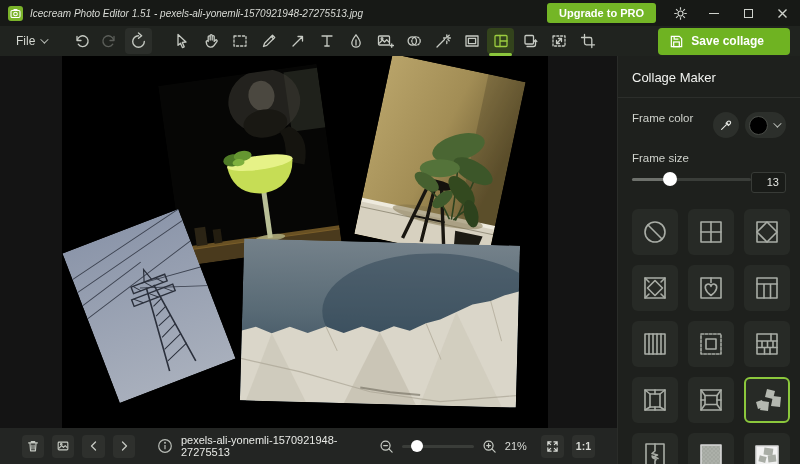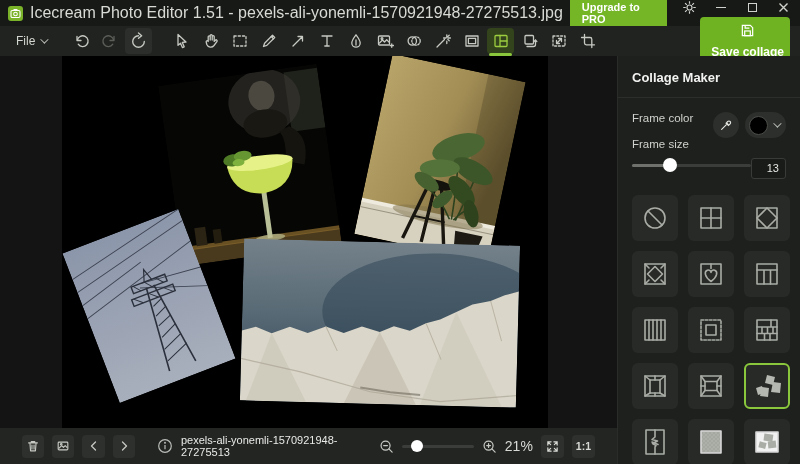--- a/index.html
+++ b/index.html
@@ -6,21 +6,21 @@
   html,body { width:800px; height:464px; overflow:hidden; background:#141414;
     font-family:"Liberation Sans", sans-serif; -webkit-font-smoothing:antialiased; }
   .app { position:relative; width:800px; height:464px; background:#141414; }
 
   
   .titlebar { position:absolute; left:0; top:0; width:800px; height:26px; background:#171916;
     display:flex; align-items:center; padding:0 8px; gap:7px; }
   .app-icon { width:15px; height:15px; border-radius:3px; background:#7ab32a; display:flex;
     align-items:center; justify-content:center; flex:0 0 auto; }
   .app-icon svg { display:block; }
-  .title-text { color:#d8dad5; font-size:16px; white-space:nowrap; }
+  .title-text { color:#d8dad5; font-size:10px; white-space:nowrap;font-style:italic; }
   .titlebar-right { margin-left:auto; display:flex; align-items:flex-start; gap:14px; }
   .upgrade-btn { background:#74b626; color:#fff; font-size:11px; font-weight:bold;
     padding:4px 12px; border-radius:3px; cursor:pointer; }
   .win-btn { width:20px; height:20px; display:flex; align-items:center; justify-content:center; color:#cfd2cc; }
   .gear-btn svg { display:block; }
   .min-glyph { width:10px; height:0; border-top:1.4px solid #cfd2cc; display:block; }
   .max-glyph { width:9px; height:9px; border:1.3px solid #cfd2cc; display:block; }
 
   
   .toolbar { position:absolute; left:0; top:26px; width:800px; height:30px; background:#20231f;
@@ -32,49 +32,49 @@
     border-radius:4px; margin:0 1px; position:relative; }
   .tbtn svg { display:block; stroke:#c6cac3; fill:none; stroke-width:1.3; stroke-linecap:round; stroke-linejoin:round; }
   .tbtn.dim svg { stroke:#5b5e59; }
   .tbtn.boxed { background:#2b2e2a; }
   .tbtn.active { background:#33431c; }
   .tbtn.active svg { stroke:#9ccd3f; }
   .tbtn.active::after { content:""; position:absolute; left:2px; right:2px; bottom:-2px; height:3px;
     background:#8bc73c; border-radius:2px; }
   .tool-gap { width:14px; }
   .save-btn { margin-left:auto; background:#6fb322; color:#fff; font-size:12px; font-weight:bold;
-    padding:6px 6px 6px 11px; border-radius:4px; display:flex; align-items:center; gap:7px; cursor:pointer;flex-direction:column; }
+    padding:6px 26px 6px 11px; border-radius:4px; display:flex; align-items:center; gap:7px; cursor:pointer; }
   .save-btn svg { display:block; stroke:#fff; fill:none; stroke-width:1.3; }
 
   
   .workspace { position:absolute; left:0; top:56px; width:617px; height:372px; background:#141414; }
   .canvas { position:absolute; left:62px; top:0; width:486px; height:372px; background:#000; overflow:hidden; }
   .photo { position:absolute; overflow:hidden; }
   .photo svg { display:block; }
   #photo-a { left:108px; top:18px; width:160px; height:182px; transform:rotate(-8deg); z-index:1; }
   #photo-b { left:310px; top:10px; width:136px; height:184px; transform:rotate(12deg); z-index:1; }
   #photo-c { left:25px; top:170px; width:124px; height:160px; transform:rotate(-21deg); z-index:2; }
   #photo-d { left:180px; top:186px; width:276px; height:162px; transform:rotate(1.5deg); z-index:3; }
 
   
   .panel { position:absolute; left:617px; top:56px; width:183px; height:408px; background:#1e201d;
     border-left:1px solid #2a2c29; }
-  .panel-title { color:#f2f3f0; font-size:13px; font-weight:bold; padding:14px 14px 12px; }
+  .panel-title { color:#f2f3f0; font-size:13px; font-weight:normal; padding:14px 14px 12px; }
   .divider { height:1px; background:#2c2e2b; margin:0 0; }
   .row { display:flex; padding:0 14px; }
   .frame-color-row { margin-top:14px; justify-content:space-between; }
   .panel-label { color:#cfd2cc; font-size:11.5px; }
   .fc-controls { display:flex; align-items:center; gap:6px; }
   .eyedrop-btn { width:26px; height:26px; border-radius:50%; background:#2c2f2b; display:flex;
     align-items:center; justify-content:center; }
   .eyedrop-btn svg { stroke:#e3e5e1; fill:none; stroke-width:1.3; stroke-linecap:round; }
   .swatch-btn { height:26px; border-radius:13px; background:#2c2f2b; display:flex; align-items:center;
     gap:5px; padding:0 7px 0 4px; }
   .swatch-circle { width:19px; height:19px; border-radius:50%; background:#000; border:1px solid #4a4d48; }
-  .frame-size-label { }
+  .frame-size-label { margin-top:14px; }
   .frame-size-row { margin-top:8px; justify-content:space-between; }
   .slider { position:relative; width:122px; height:14px; }
   .slider .track { position:absolute; left:0; right:0; top:6px; height:3px; background:#3a3d39; border-radius:2px; }
   .slider .fill { position:absolute; left:0; top:6px; height:3px; background:#6e716c; border-radius:2px; }
   .slider .thumb { position:absolute; top:0; width:14px; height:14px; border-radius:50%; background:#fff; }
   .size-box { width:36px; height:21px; background:#191b18; border:1px solid #383b37; border-radius:3px;
     color:#e4e6e2; font-size:11px; text-align:right; line-height:19px; padding-right:6px; }
 
   .templates { display:grid; grid-template-columns:repeat(3,46px); grid-auto-rows:46px; gap:10px;
     padding:16px 14px 0; }
@@ -91,21 +91,21 @@
   .bbtn svg { display:block; stroke:#c6cac3; fill:none; stroke-width:1.3; stroke-linecap:round; stroke-linejoin:round; }
   .file-info { display:flex; align-items:center; gap:8px; margin-left:14px; }
   .info-icon svg { display:block; stroke:#b9bdb7; fill:none; stroke-width:1.2; }
   .fname { color:#e8eae6; font-size:11px; line-height:12px; }
   .fdims { color:#7e817c; font-size:10px; line-height:12px; }
   .zoom-controls { display:flex; align-items:center; margin-left:auto; gap:8px; }
   .zicon svg { display:block; stroke:#c6cac3; fill:none; stroke-width:1.3; stroke-linecap:round; }
   .zoom-slider { position:relative; width:72px; height:12px; }
   .zoom-slider .track { position:absolute; left:0; right:0; top:5px; height:3px; background:#3a3d39; border-radius:2px; }
   .zoom-slider .thumb { position:absolute; top:0; width:12px; height:12px; border-radius:50%; background:#fff; }
-  .zoom-pct { color:#d8dad5; font-size:14px; width:28px; }
+  .zoom-pct { color:#d8dad5; font-size:11px; width:28px; }
   .sqbtn { height:23px; min-width:23px; background:#2e302d; border-radius:4px; display:flex;
     align-items:center; justify-content:center; color:#d8dad5; font-size:10.5px; font-weight:bold; padding:0 4px; }
 </style>
 </head>
 <body>
 
 <div class="app">
 
   <div class="titlebar">
     <div class="app-icon">

